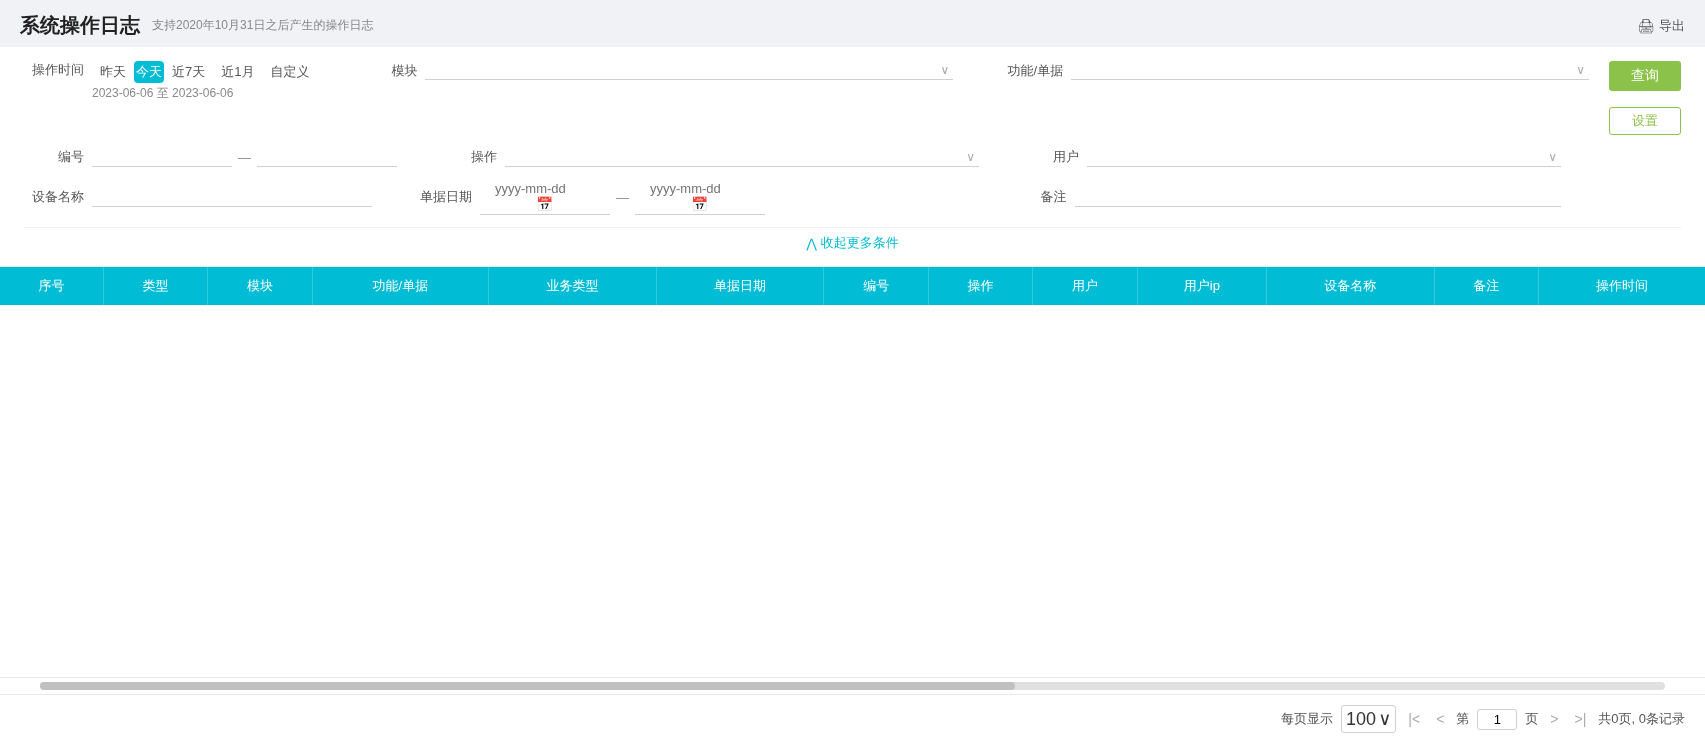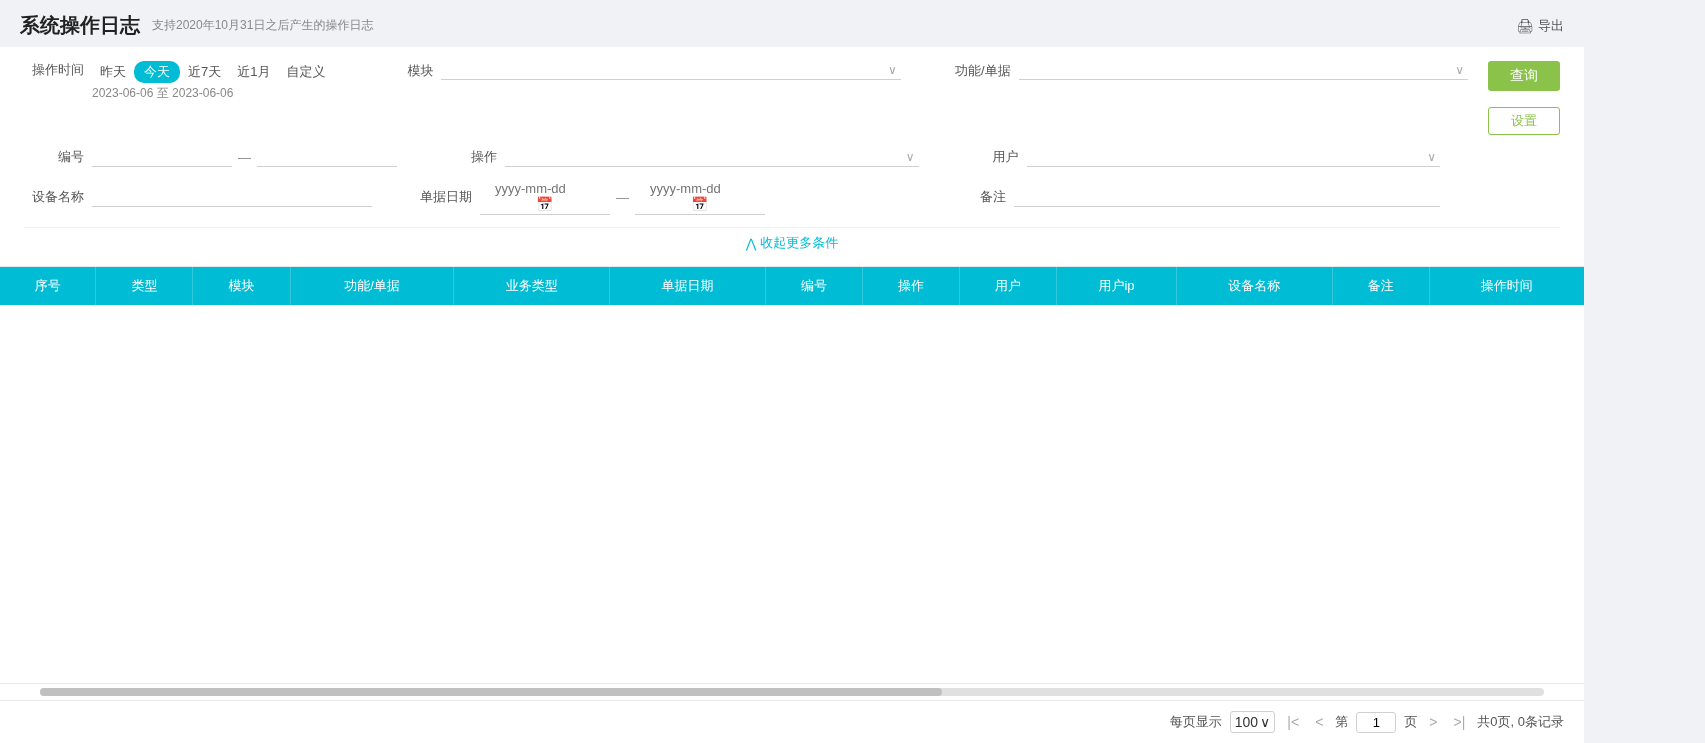--- a/index.html
+++ b/index.html
@@ -1,36 +1,36 @@
 <!DOCTYPE html>
 <html><head>
   <meta charset="utf-8">
   <style>
     * { box-sizing: border-box; margin: 0; padding: 0; }
     body { font-family: 'Microsoft YaHei', Arial, sans-serif; font-size: 13px; background: #f0f2f5; color: #333; }
 
-    .page-wrapper { width: 1584px; min-height: 743px; background: #f0f2f5; display: flex; flex-direction: column; }
+    .page-wrapper { width: 1705px; min-height: 743px; background: #f0f2f5; display: flex; flex-direction: column; }
 
     
     .page-header { background: #f0f2f5; padding: 12px 20px 8px 20px; display: flex; align-items: center; justify-content: space-between; }
     .page-title { font-size: 20px; font-weight: bold; color: #222; margin-right: 12px; }
     .page-subtitle { font-size: 12px; color: #888; }
     .header-left { display: flex; align-items: center; }
     .export-btn { display: flex; align-items: center; gap: 4px; color: #555; font-size: 13px; cursor: pointer; }
     .export-icon { font-size: 14px; }
 
     
     .filter-area { background: #fff; margin: 0; padding: 14px 24px 10px 24px; border-bottom: 1px solid #e8e8e8; }
     .filter-row { display: flex; align-items: center; margin-bottom: 12px; gap: 0; }
     .filter-label { color: #555; font-size: 13px; white-space: nowrap; min-width: 60px; text-align: right; margin-right: 8px; }
 
     
     .time-filter-group { display: flex; align-items: flex-end; gap: 0; }
     .time-btn { padding: 2px 8px; font-size: 13px; color: #555; cursor: pointer; background: none; border: none; }
-    .time-btn.active { background: #00bcd4; color: #fff; border-radius: 10px; padding: 2px 10px; }
+    .time-btn.active { background: #00bcd4; color: #fff; border-radius: 4px; padding: 2px 2px; }
     .time-range { font-size: 12px; color: #888; margin-top: 2px; }
 
     
     .filter-input { border: none; border-bottom: 1px solid #d0d0d0; outline: none; padding: 2px 4px; font-size: 13px; color: #333; background: transparent; min-width: 140px; }
     .filter-input::placeholder { color: #bbb; }
     .filter-select-wrapper { display: flex; align-items: center; border-bottom: 1px solid #d0d0d0; min-width: 200px; padding: 2px 4px; cursor: pointer; }
     .filter-select-text { flex: 1; color: #bbb; font-size: 13px; }
     .chevron-icon { color: #aaa; font-size: 12px; }
 
     
@@ -60,21 +60,21 @@
     .empty-area { height: 320px; background: #fff; }
 
     
     .scrollbar-row { background: #fff; border-top: 1px solid #e8e8e8; padding: 4px 0; }
     .fake-scrollbar { height: 8px; background: #e0e0e0; border-radius: 4px; margin: 0 40px; }
     .fake-scrollbar-inner { width: 60%; height: 100%; background: #c0c0c0; border-radius: 4px; }
 
     
     .pagination-bar { background: #fff; border-top: 1px solid #e8e8e8; padding: 10px 20px; display: flex; align-items: center; justify-content: flex-end; gap: 8px; }
     .pagination-label { color: #555; font-size: 13px; }
-    .page-size-select { border: 1px solid #d0d0d0; border-radius: 3px; padding: 2px 4px; font-size: 14px; color: #333; display: flex; align-items: center; gap: 2px; cursor: pointer; }
+    .page-size-select { border: 1px solid #d0d0d0; border-radius: 3px; padding: 2px 4px; font-size: 18px; color: #333; display: flex; align-items: center; gap: 2px; cursor: pointer; }
     .page-nav-btn { background: none; border: none; color: #aaa; font-size: 14px; cursor: pointer; padding: 2px 4px; }
     .page-input { border: 1px solid #d0d0d0; border-radius: 3px; width: 40px; text-align: center; font-size: 13px; padding: 2px 4px; }
     .page-info { color: #555; font-size: 13px; }
     .time-col { display: flex; flex-direction: column; }
   </style>
 </head>
 <body>
 
 <div class="page-wrapper">
 

